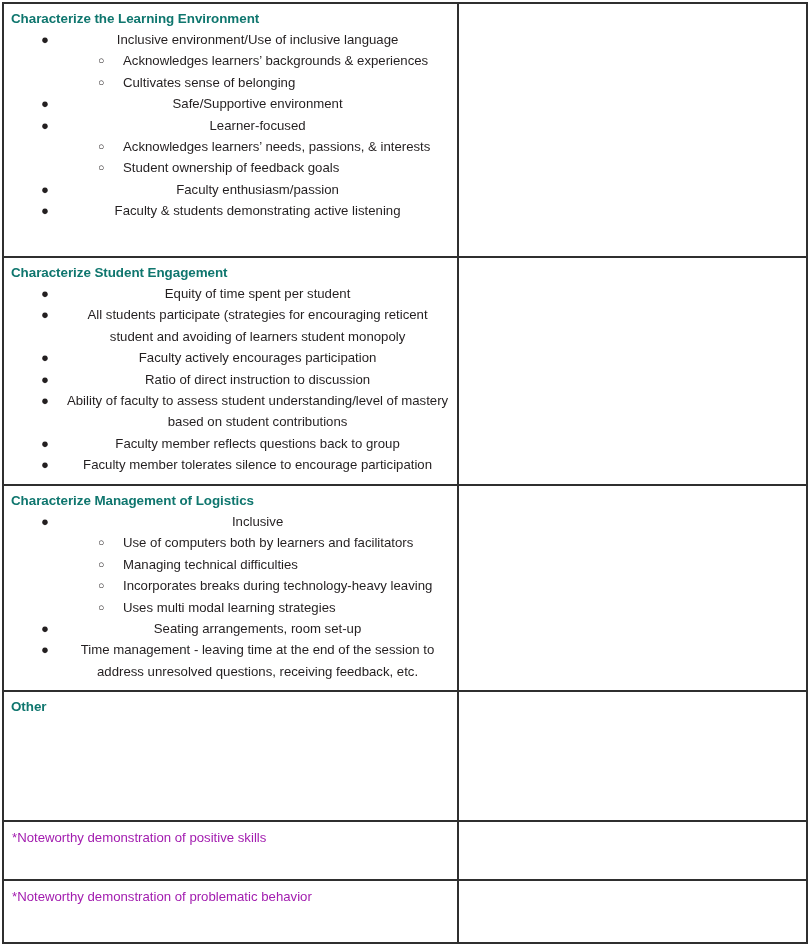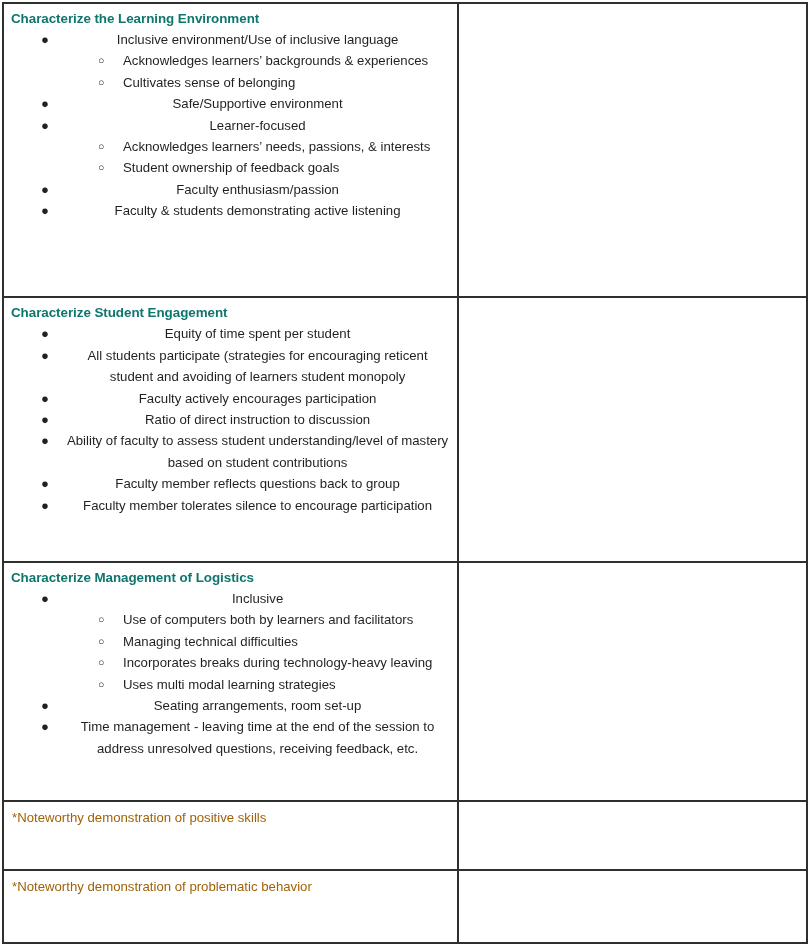--- a/index.html
+++ b/index.html
@@ -97,21 +97,21 @@
     left: 32px;
     top: 0;
     font-size: 10.5px;
     line-height: 21.4px;
     color: #231f20;
   }
 
   .plain-line {
     font-size: 13.2px;
     line-height: 20px;
-    color: #a16207;
+    color: #a21caf;
     margin: 0;
     padding-left: 1px;
   }
 
   .right-cell {
     width: 100%;
     height: 100%;
   }
 </style>
 </head>
@@ -255,20 +255,30 @@
                 <span class="txt">Time management - leaving time at the end of the session to address unresolved questions, receiving feedback, etc.</span>
               </li>
             </ul>
           </div>
         </td>
         <td>
           <div class="right-cell"></div>
         </td>
       </tr>
 
+      <tr style="height:127px;">
+        <td>
+          <div class="cell-inner">
+            <div class="sec-title">Other</div>
+          </div>
+        </td>
+        <td>
+          <div class="right-cell"></div>
+        </td>
+      </tr>
 
       <tr style="height:58px;">
         <td>
           <div class="cell-inner">
             <div class="plain-line">*Noteworthy demonstration of positive skills</div>
           </div>
         </td>
         <td>
           <div class="right-cell"></div>
         </td>

